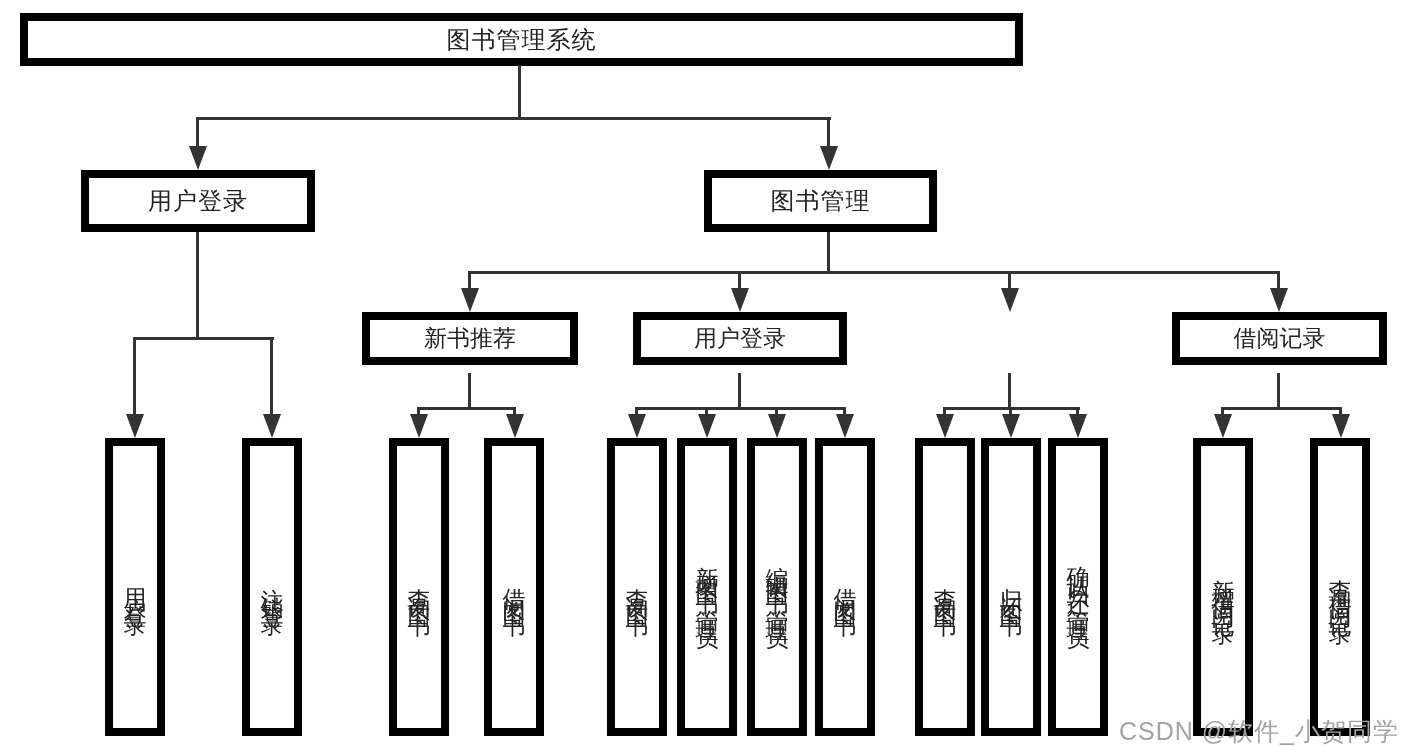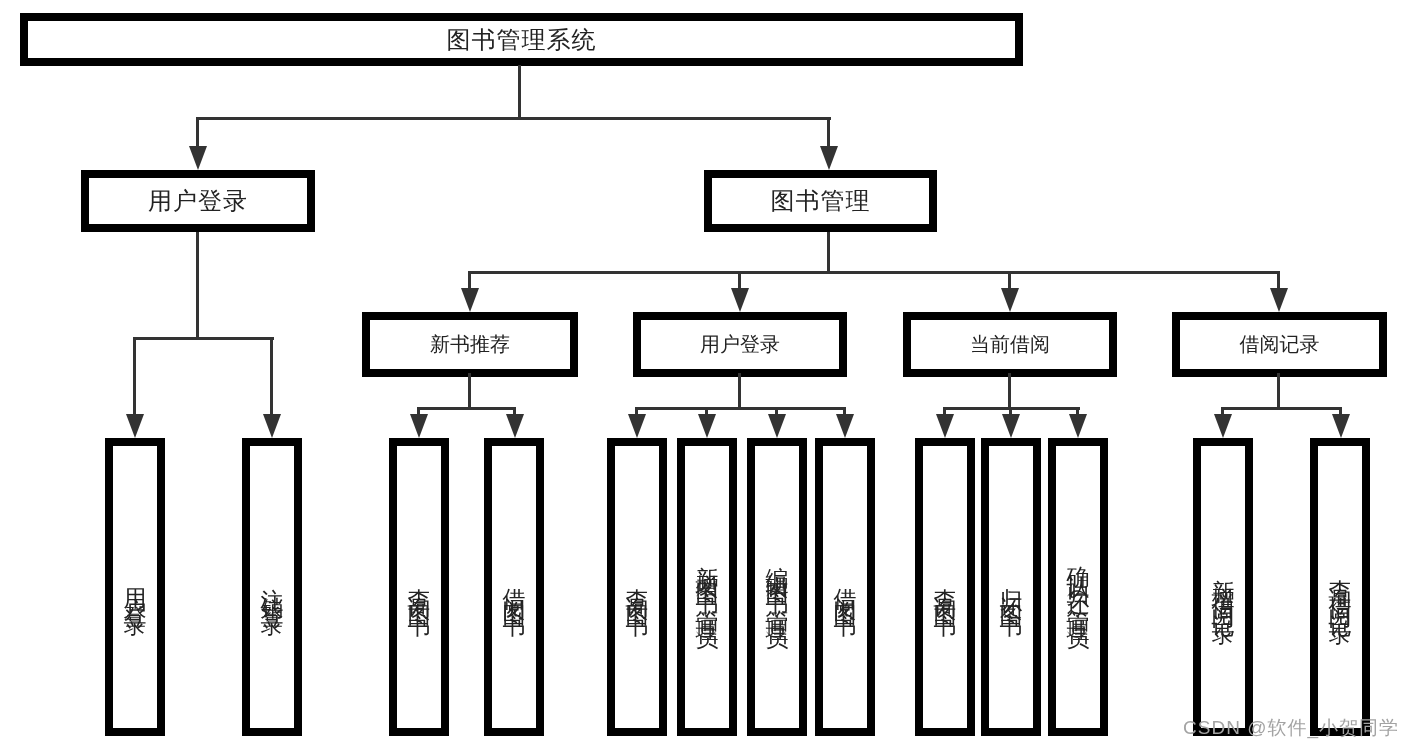--- a/index.html
+++ b/index.html
@@ -19,21 +19,21 @@
     border:8px solid #000000;
     background:#ffffff;
     display:flex;
     align-items:center;
     justify-content:center;
     color:#232323;
   }
   .hbox { font-size:24px; letter-spacing:1px; }
   .root-box   { left:20px;  top:13px;  width:1003px; height:53px; }
   .lvl2       { top:170px; height:62px; }
-  .lvl3       { top:312px; height:65px; font-size:20px; }
+  .lvl3       { top:312px; height:53px; font-size:23px; }
   .leaf       { top:438px; width:60px; height:298px; }
   .vtext {
     writing-mode:vertical-rl;
     text-orientation:mixed;
     font-size:23px;
     letter-spacing:0.38em;
     color:#232323;
     line-height:1;
   }
   .vline, .hline { position:absolute; background:#333333; }
@@ -42,21 +42,21 @@
   .arr {
     position:absolute;
     width:0; height:0;
     border-left:9px solid transparent;
     border-right:9px solid transparent;
     border-top:24px solid #333333;
   }
   .watermark {
     position:absolute;
     right:6px; top:715px;
-    font-size:19px;
+    font-size:25px;
     color:#a3a3a3;
     z-index:5;
     letter-spacing:1px;
   }
 </style>
 </head>
 <body>
 
 <div id="canvas">
 
@@ -69,23 +69,20 @@
   </div>
   <div class="box hbox lvl2" style="left:704px; width:233px;">
     <span>图书管理</span>
   </div>
 
   <div class="box lvl3" style="left:362px; width:216px;">
     <span>新书推荐</span>
   </div>
   <div class="box lvl3" style="left:633px; width:214px;">
     <span>用户登录</span>
-  </div>
-  <div class="box lvl3" style="left:903px; width:214px;">
-    <span>当前借阅</span>
   </div>
   <div class="box lvl3" style="left:1172px; width:215px;">
     <span>借阅记录</span>
   </div>
 
   <div class="box leaf" style="left:105px;">
     <span class="vtext">用户登录</span>
   </div>
   <div class="box leaf" style="left:242px;">
     <span class="vtext">注销登录</span>

